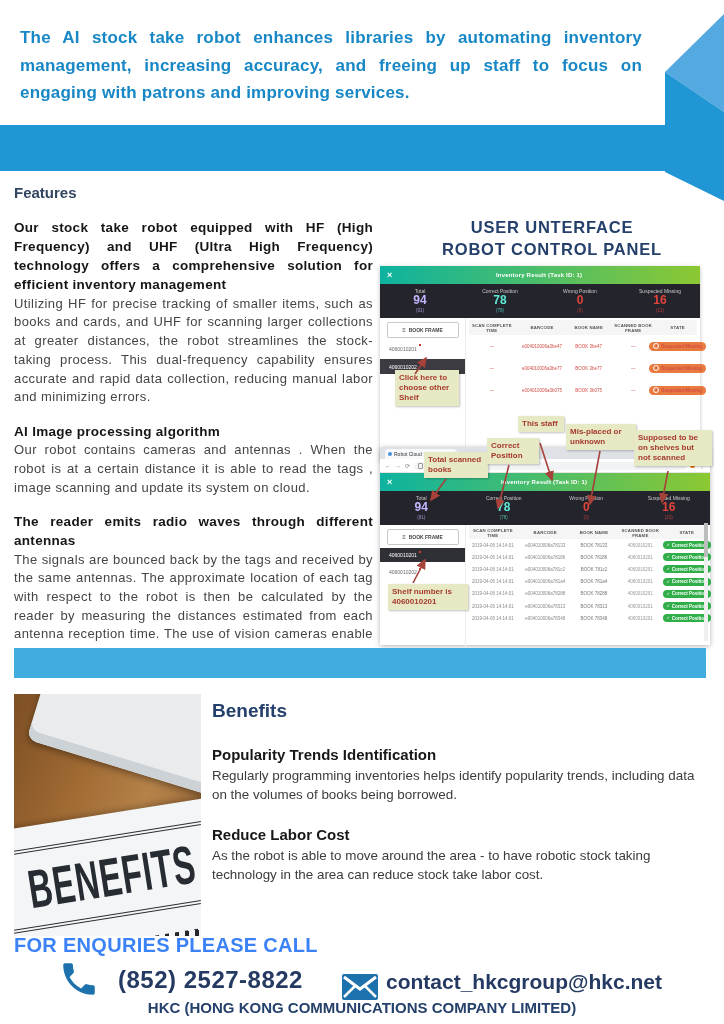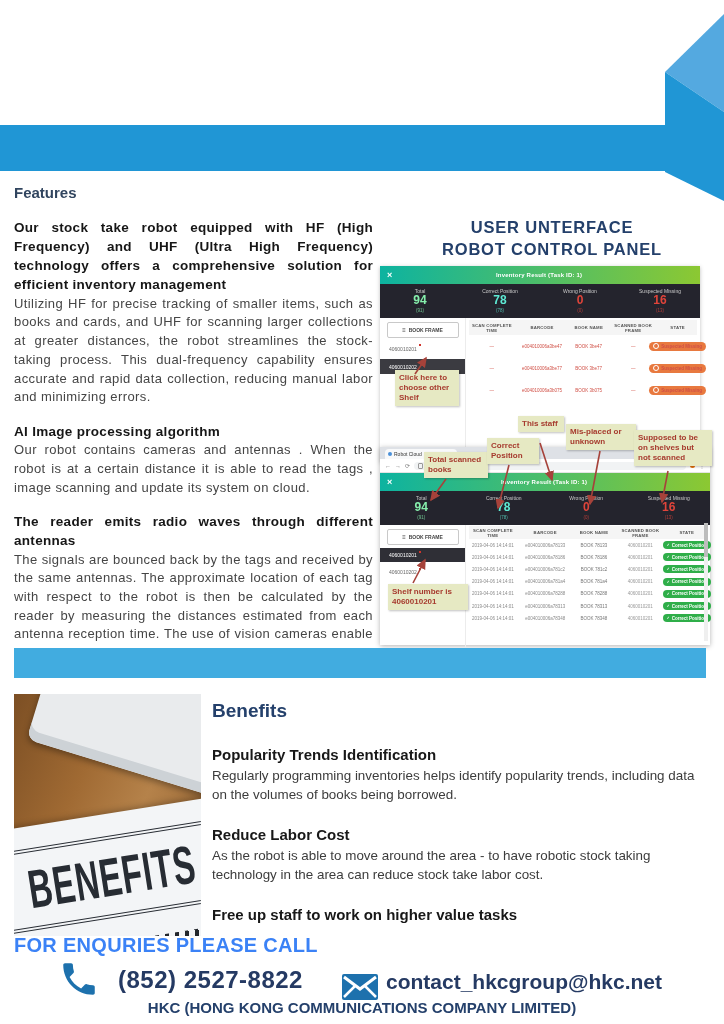--- a/index.html
+++ b/index.html
@@ -22,21 +22,21 @@
   
   .ss-card{position:absolute;background:#fff;box-shadow:0 1px 4px rgba(0,0,0,.25);}
   .ss-green{height:18px;display:flex;align-items:center;background:linear-gradient(90deg,#0db3a0,#8cc832);}
   .ss-close{color:#fff;font-size:9px;font-weight:bold;margin-left:7px;line-height:1;cursor:default;}
   .ss-title{flex:1;text-align:center;color:#fff;font-size:6px;font-weight:bold;letter-spacing:.2px;margin-right:14px;}
   .ss-stats{height:34px;background:#24242d;display:flex;}
   .stat{flex:1;display:flex;flex-direction:column;align-items:center;justify-content:center;line-height:1.15;}
   .stat .lb{font-size:5px;color:#c9c9c9;}
   .stat .vl{font-size:12px;font-weight:bold;}
   .stat .sb{font-size:4.5px;opacity:.75;}
-  .v-white{color:#86efac}.v-green{color:#5eead4}.v-red{color:#e0443a}
+  .v-white{color:#c4b5fd}.v-green{color:#5eead4}.v-red{color:#e0443a}
   .ss-body{display:flex;}
   .ss-side{width:86px;border-right:1px solid #ececec;padding-top:4px;box-sizing:border-box;}
   .bf-btn{width:70px;height:14px;margin:0 auto;border:1px solid #c9c9c9;border-radius:2px;
           display:flex;align-items:center;justify-content:center;gap:3px;
           font-size:5px;font-weight:bold;color:#444;background:#fff;}
   .bf-btn .mi{font-size:6px;line-height:1;}
   .shelf{height:15px;display:flex;align-items:center;padding-left:9px;font-size:5px;color:#666;margin-top:3px;position:relative;}
   .shelf .redmark{width:2px;height:2px;background:#d0342c;margin-left:2px;align-self:flex-start;margin-top:3px;}
   .shelf.sel{background:#3b3b41;color:#fff;}
   .ss-table{flex:1;padding:0 3px;}
@@ -119,20 +119,21 @@
   .mail-icon{position:absolute;left:342px;top:974px;}
   .email{position:absolute;left:386px;top:970px;font-size:21px;font-weight:bold;color:#253a63;}
   .company{position:absolute;left:0;top:999px;width:724px;text-align:center;
            font-size:15px;font-weight:bold;color:#24406b;}
 </style>
 </head>
 <body>
 
 <div id="page">
 
+  <div class="intro">The AI stock take robot enhances libraries by automating inventory management, increasing accuracy, and freeing up staff to focus on engaging with patrons and improving services.</div>
   <div class="topbar"></div>
   <svg class="top-arrow" width="66" height="195">
     <polygon points="7,64 66,6 66,104" fill="#54a9e0"></polygon>
     <polygon points="7,64 66,104 66,193 7,164" fill="#2096d5"></polygon>
   </svg>
 
   <div class="features-title">Features</div>
   <div class="left-col">
     <div class="f-sec">
       <div class="f-head">Our stock take robot equipped with HF (High Frequency) and UHF (Ultra High Frequency) technology offers a comprehensive solution for efficient inventory management</div>
@@ -427,21 +428,20 @@
     <div class="b-title">Benefits</div>
     <div class="b-item">
       <div class="b-head">Popularity Trends Identification</div>
       <div class="b-body">Regularly programming inventories helps identify popularity trends, including data on the volumes of books being borrowed.</div>
     </div>
     <div class="b-item">
       <div class="b-head">Reduce Labor Cost</div>
       <div class="b-body">As the robot is able to move around the area - to have robotic stock taking technology in the area can reduce stock take labor cost.</div>
     </div>
     <div class="b-item">
-      <div class="b-head">Free up staff to work on higher value tasks</div>
     </div>
   </div>
 
   <div class="contact-head">FOR ENQURIES PLEASE CALL</div>
   <svg class="phone-icon" width="42" height="42" viewBox="0 0 24 24">
     <path fill="#1d71ad" d="M6.62 10.79c1.44 2.83 3.76 5.14 6.59 6.59l2.2-2.2c.27-.27.67-.36 1.02-.24 1.12.37 2.33.57 3.57.57.55 0 1 .45 1 1V20c0 .55-.45 1-1 1-9.39 0-17-7.61-17-17 0-.55.45-1 1-1h3.5c.55 0 1 .45 1 1 0 1.25.2 2.45.57 3.57.11.35.03.74-.25 1.02l-2.2 2.2z"></path>
   </svg>
   <div class="phone-num">(852)  2527-8822</div>
   <svg class="mail-icon" width="36" height="26" viewBox="0 0 36 26">
     <rect x="0" y="0" width="36" height="26" rx="2" fill="#1d71ad"></rect>

